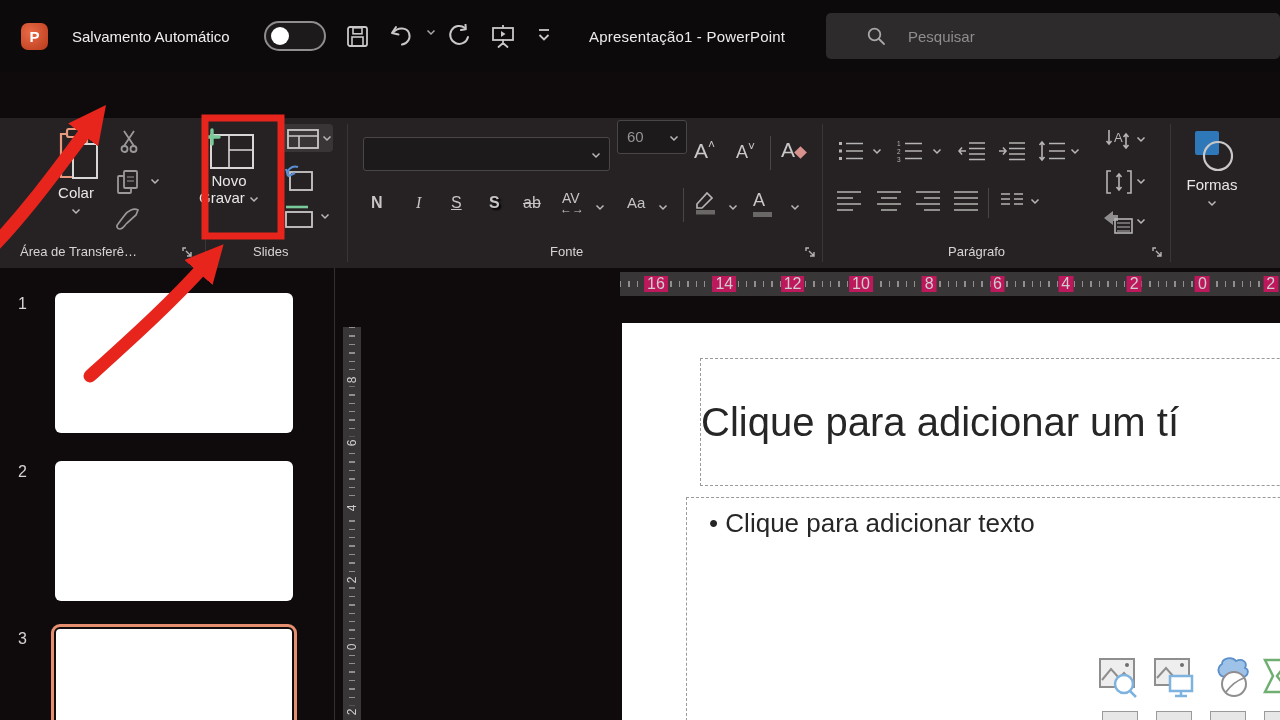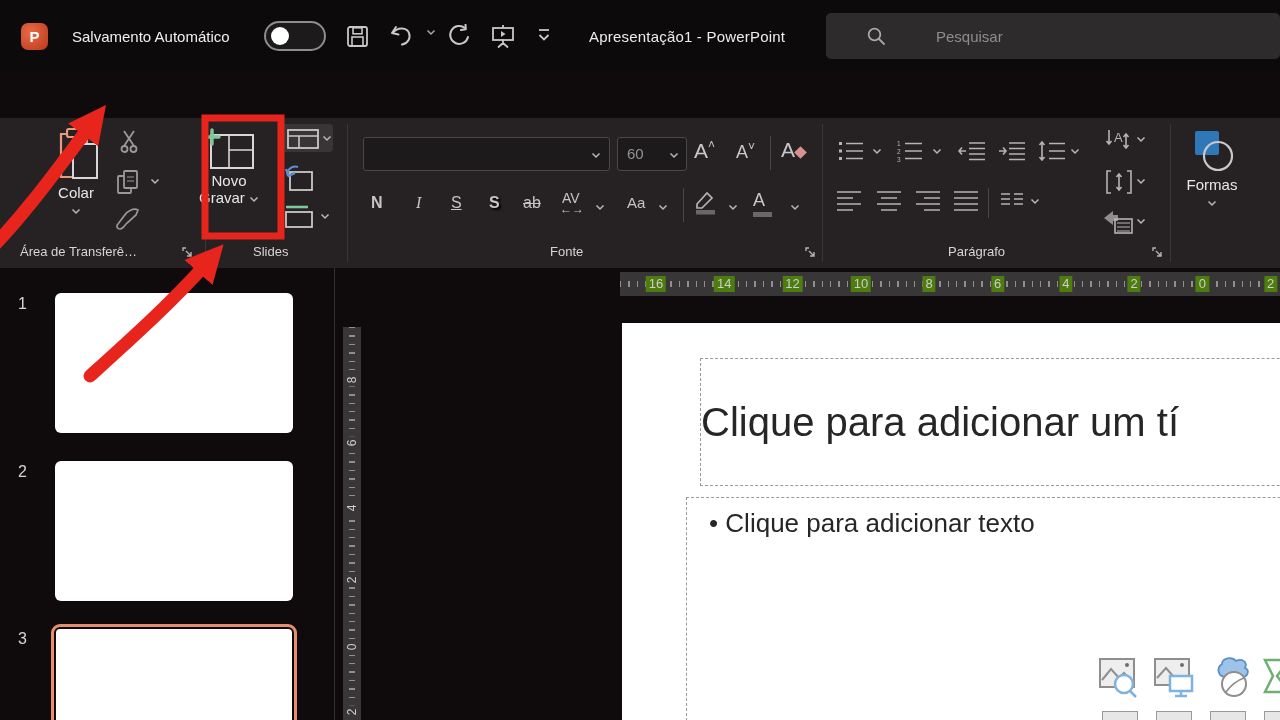--- a/index.html
+++ b/index.html
@@ -16,21 +16,21 @@
            font-weight:bold;font-size:15px;display:flex;align-items:center;justify-content:center;}
   .autosave{position:absolute;left:72px;top:0;height:72px;display:flex;align-items:center;
             color:#f0efef;font-size:15px;}
   .toggle{position:absolute;left:264px;top:21px;width:62px;height:30px;border:2px solid #8f8d8d;
           border-radius:16px;background:#1c1a1b;}
   .toggle .knob{position:absolute;left:5px;top:4px;width:18px;height:18px;border-radius:50%;background:#fff;}
   .tb-ico{position:absolute;top:24px;color:#c9c7c7;}
   .win-title{position:absolute;left:589px;top:0;height:72px;display:flex;align-items:center;
              color:#edecec;font-size:15px;letter-spacing:.2px;}
   .searchbox{position:absolute;left:826px;top:13px;width:454px;height:46px;background:#2d2b2c;
-             border-radius:5px;display:flex;align-items:center;color:#8f8d8e;font-size:15px;gap:28px;}
+             border-radius:5px;display:flex;align-items:center;color:#8f8d8e;font-size:15px;}
   .searchbox svg{margin-left:40px;margin-right:22px;}
 
   
   .tabrow{position:absolute;left:0;top:72px;width:1280px;height:46px;background:#0d0a0b;
           display:flex;align-items:center;padding-left:12px;}
   .tab{position:relative;padding:0 13px;height:46px;display:flex;align-items:center;
        color:#e8e6e6;font-size:15.5px;white-space:nowrap;}
   .tab.active{font-weight:bold;color:#fff;}
   .tab.active::after{content:"";position:absolute;left:2px;right:12px;bottom:6px;height:3.5px;
                      border-radius:2px;background:#dd8e72;}
@@ -52,22 +52,22 @@
   .thumb{position:absolute;left:55px;width:238px;height:140px;background:#fff;border-radius:6px;}
   .thumb.selected{left:51px;width:246px;height:148px;background:transparent;
                   border:3px solid #e58f70;border-radius:9px;padding:2px;}
   .thumb.selected .inner{width:100%;height:100%;background:#fff;border-radius:4px;}
   .panel-sep{position:absolute;left:334px;top:268px;width:1px;height:452px;background:#343031;}
 
   
   .hruler{position:absolute;left:620px;top:272px;width:660px;height:24px;background:#393637;}
   .hruler::before{content:"";position:absolute;left:0;right:0;top:9px;height:6px;
       background:repeating-linear-gradient(90deg,#908e8e 0 1.5px,transparent 1.5px 8.4px);}
-  .hruler .num{position:absolute;top:4px;transform:translateX(-50%);background:#4d7c0f;
-      padding:0 3px;color:#cfcdcd;font-size:13px;line-height:16px;}
+  .hruler .num{position:absolute;top:4px;transform:translateX(-50%);background:#be185d;
+      padding:0 3px;color:#cfcdcd;font-size:16px;line-height:16px;}
   .vruler{position:absolute;left:343px;top:327px;width:18px;height:393px;background:#393637;}
   .vruler::before{content:"";position:absolute;top:0;bottom:0;left:6px;width:6px;
       background:repeating-linear-gradient(180deg,#908e8e 0 1.5px,transparent 1.5px 8.4px);}
   .vruler .num{position:absolute;left:50%;transform:translate(-50%,-50%) rotate(-90deg);
       background:#393637;padding:0 3px;color:#cfcdcd;font-size:12px;line-height:14px;}
 
   
   .canvas{position:absolute;left:622px;top:323px;width:658px;height:397px;background:#fff;overflow:hidden;}
   .ph-title{position:absolute;left:78px;top:35px;width:700px;height:128px;
             border:1.5px dashed #9a9a9a;display:flex;align-items:center;}
@@ -205,21 +205,21 @@
     <svg class="abs chev" style="left:320px;top:95px" width="10" height="7" viewBox="0 0 10 7">
       <path d="M1.5 1.5 L5 5 L8.5 1.5" fill="none" stroke="#b9b7b7" stroke-width="1.5"></path>
     </svg>
     <span class="glabel" style="left:253px">Slides</span>
 
     <div class="combo" style="left:363px;top:19px;width:247px;height:34px">
       <svg class="chev" style="position:absolute;right:8px;top:14px" width="10" height="7" viewBox="0 0 10 7">
         <path d="M1.5 1.5 L5 5 L8.5 1.5" fill="none" stroke="#b9b7b7" stroke-width="1.5"></path>
       </svg>
     </div>
-    <div class="combo" style="left:617px;top:19px;width:70px;height:34px;color:#969394;font-size:15px;line-height:32px;padding-left:9px">
+    <div class="combo" style="left:617px;top:2px;width:70px;height:34px;color:#969394;font-size:15px;line-height:32px;padding-left:9px">
       <span>60</span>
       <svg class="chev" style="position:absolute;right:7px;top:14px" width="10" height="7" viewBox="0 0 10 7">
         <path d="M1.5 1.5 L5 5 L8.5 1.5" fill="none" stroke="#b9b7b7" stroke-width="1.5"></path>
       </svg>
     </div>
     <div class="abs" style="left:694px;top:20px;color:#c9c7c7;font-size:21px">A<span style="font-size:12px;vertical-align:9px">˄</span></div>
     <div class="abs" style="left:736px;top:22px;color:#c9c7c7;font-size:18px">A<span style="font-size:12px;vertical-align:7px">˅</span></div>
     <div class="minidiv" style="left:770px;top:18px;height:34px"></div>
     <div class="abs" style="left:781px;top:20px;color:#c9c7c7;font-size:21px">A<span style="display:inline-block;width:9px;height:9px;background:#d9918d;transform:rotate(45deg);margin-left:1px"></span></div>
 

